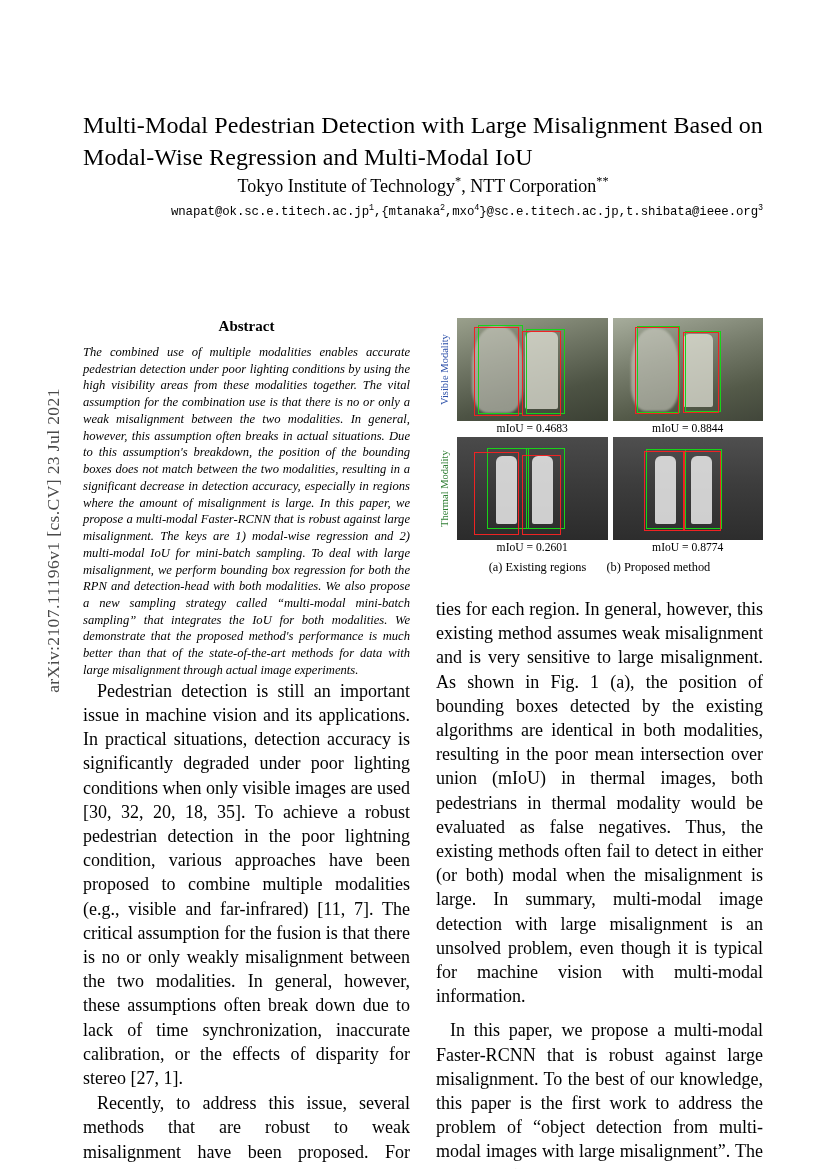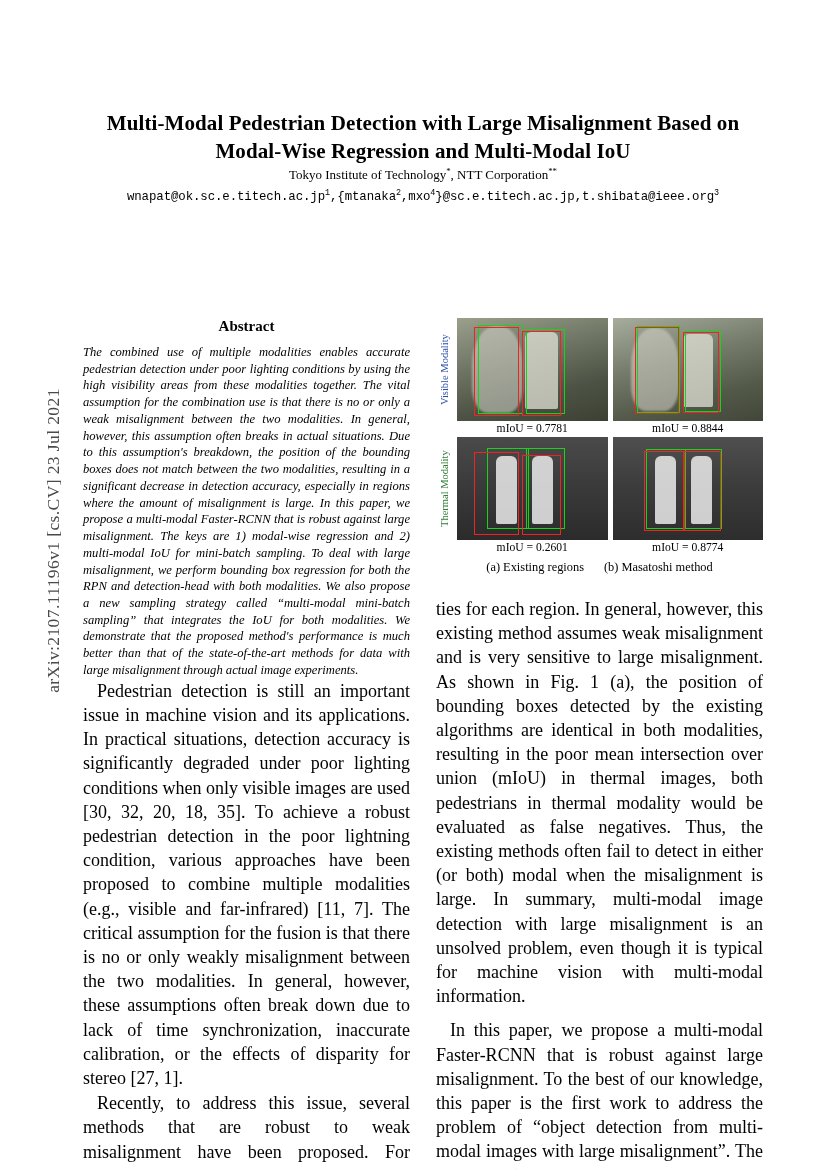--- a/index.html
+++ b/index.html
@@ -36,40 +36,39 @@
     position: absolute;
     left: 83px;
     top: 0;
     width: 680px;
     height: 1169px;
   }
 
   
   .title {
     margin-top: 110px;
-    text-align: center;
-    font-size: 21px;
-    font-weight: bold;
+    font-size: 24px;
+    font-weight: normal;
     line-height: 1.32;
     letter-spacing: 0.1px;
   }
   .authors {
     margin-top: 20px;
     text-align: center;
     font-size: 14.5px;
     line-height: 1.55;
   }
   .affil {
     text-align: center;
-    font-size: 13px;
+    font-size: 18px;
     line-height: 1.55;
   }
   .emails {
     margin-top: 4px;
-    text-align: center;
+    text-align: right;
     font-family: "Liberation Mono", monospace;
     font-size: 12.4px;
     letter-spacing: -0.1px;
   }
   sup { font-size: 0.68em; vertical-align: super; line-height: 0; }
 
   
   .columns {
     position: absolute;
     top: 278px;
@@ -232,21 +231,21 @@
 
           <div class="patch vis2" style="grid-column:3; grid-row:1;">
             <div class="blob" style="left:12%;top:10%;width:32%;height:80%;"></div>
             <div class="person" style="left:47%;top:16%;width:20%;height:70%;"></div>
             <div class="box green" style="left:16%;top:8%;width:29%;height:84%;"></div>
             <div class="box red" style="left:15%;top:9%;width:29%;height:84%;"></div>
             <div class="box green" style="left:48%;top:13%;width:24%;height:78%;"></div>
             <div class="box red" style="left:47%;top:14%;width:24%;height:78%;"></div>
           </div>
 
-          <div style="grid-column:2; grid-row:2;" class="miou">mIoU = 0.7781</div>
+          <div style="grid-column:2; grid-row:2;" class="miou">mIoU = 0.4683</div>
           <div style="grid-column:3; grid-row:2;" class="miou">mIoU = 0.8844</div>
 
           <div class="vlabel thermal" style="grid-column:1; grid-row:3;">Thermal Modality</div>
 
           <div class="patch th1" style="grid-column:2; grid-row:3;">
             <div class="person" style="left:26%;top:18%;width:14%;height:66%;background:rgba(235,235,235,0.85);"></div>
             <div class="person" style="left:50%;top:18%;width:14%;height:66%;background:rgba(235,235,235,0.85);"></div>
             <div class="box green" style="left:20%;top:11%;width:28%;height:78%;"></div>
             <div class="box green" style="left:46%;top:11%;width:26%;height:78%;"></div>
             <div class="box red" style="left:11%;top:15%;width:30%;height:80%;"></div>
@@ -261,21 +260,21 @@
             <div class="box red" style="left:21%;top:14%;width:27%;height:77%;"></div>
             <div class="box red" style="left:47%;top:14%;width:25%;height:77%;"></div>
           </div>
 
           <div style="grid-column:2; grid-row:4;" class="miou">mIoU = 0.2601</div>
           <div style="grid-column:3; grid-row:4;" class="miou">mIoU = 0.8774</div>
 
         </div>
 
         <div class="fig-caption-sub">
-          <span>(a) Existing regions</span><span>(b) Masatoshi method</span>
+          <span>(a) Existing regions</span><span>(b) Proposed method</span>
         </div>
 
       </div>
 
       <div style="height:22px;"></div>
 
       <p class="body noindent">ties for each region. In general, however, this existing method assumes weak misalignment and is very sensitive to large misalignment. As shown in Fig. 1 (a), the position of bounding boxes detected by the existing algorithms are identical in both modalities, resulting in the poor mean intersection over union (mIoU) in thermal images, both pedestrians in thermal modality would be evaluated as false negatives. Thus, the existing methods often fail to detect in either (or both) modal when the misalignment is large. In summary, multi-modal image detection with large misalignment is an unsolved problem, even though it is typical for machine vision with multi-modal information.</p>
       <p class="body" style="margin-top:10px;">In this paper, we propose a multi-modal Faster-RCNN that is robust against large misalignment. To the best of our knowledge, this paper is the first work to address the problem of “object detection from multi-modal images with large misalignment”. The keys are 1) a new sampling strategy called “mini-batch sampling based on the amount of misalignment” by introducing a new metric called multi-modal IoU, and 2) modal-wise regression: bounding-box regression for</p>
 
     </div>

